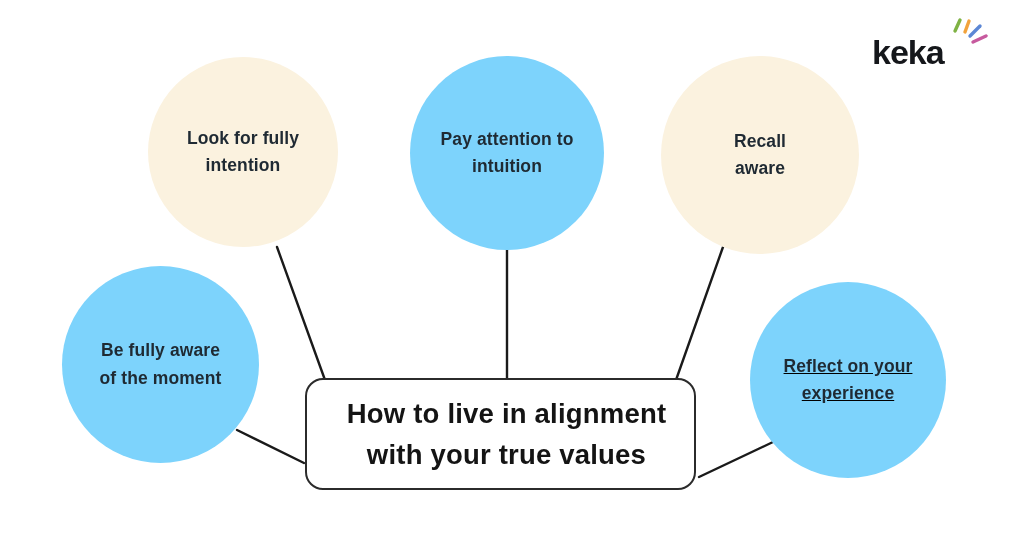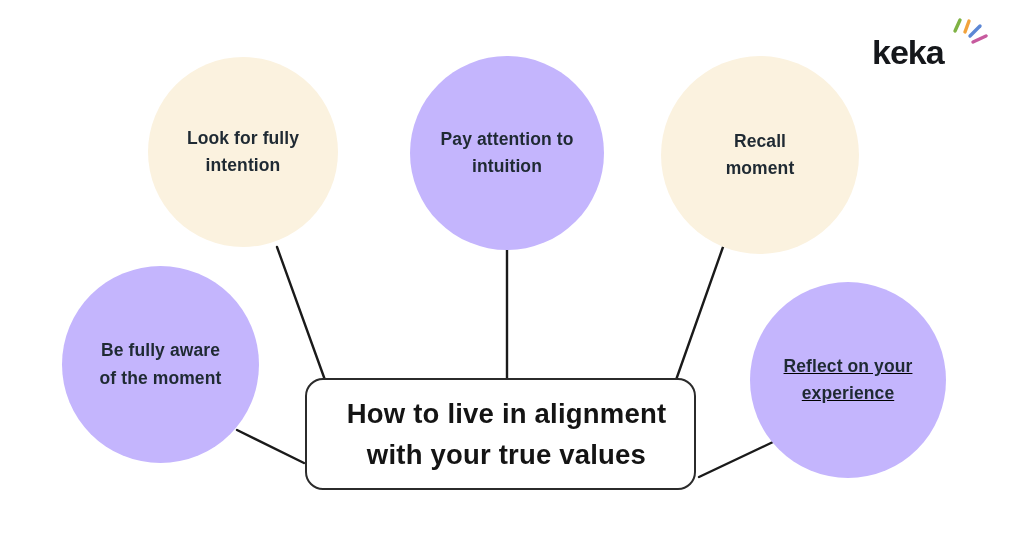--- a/index.html
+++ b/index.html
@@ -23,21 +23,21 @@
   }
   .circle {
     position: absolute;
     border-radius: 50%;
     display: flex;
     align-items: center;
     justify-content: center;
     text-align: center;
   }
   .circle.cream { background: #fbf2df; }
-  .circle.blue  { background: #c4b5fd; }
+  .circle.blue  { background: #7dd3fc; }
   .circle .label {
     font-weight: bold;
     font-size: 17.5px;
     line-height: 1.55;
     color: #1f2a33;
     letter-spacing: 0.1px;
   }
   .center-box {
     position: absolute;
     left: 305px; top: 378px;
@@ -107,21 +107,21 @@
   <div class="circle blue" style="left:410px; top:56px; width:194px; height:194px;">
     <div class="label">
       <span>Pay attention to</span><br>
       <span>intuition</span>
     </div>
   </div>
 
   <div class="circle cream" style="left:661px; top:56px; width:198px; height:198px;">
     <div class="label">
       <span>Recall</span><br>
-      <span>moment</span>
+      <span>aware</span>
     </div>
   </div>
 
   <div class="circle blue" style="left:62px; top:266px; width:197px; height:197px;">
     <div class="label">
       <span>Be fully aware</span><br>
       <span>of the moment</span>
     </div>
   </div>
 

